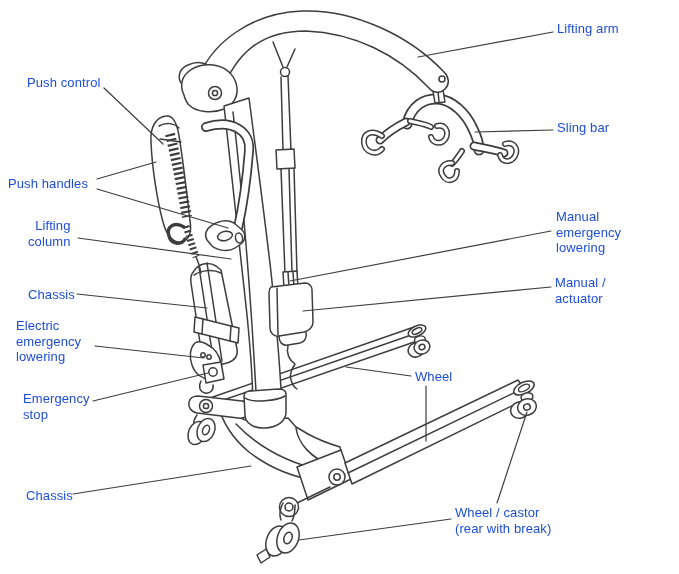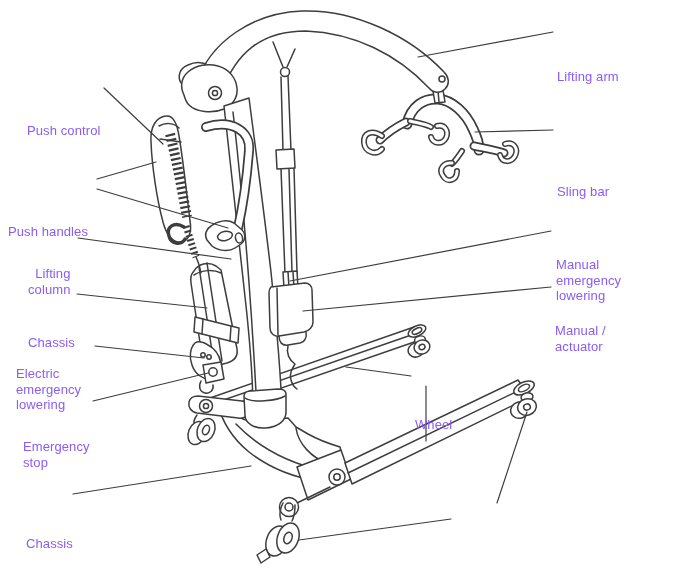--- a/index.html
+++ b/index.html
@@ -4,24 +4,23 @@
 <style>
   html,body { margin:0; padding:0; background:#ffffff; }
   #stage {
     position:relative; width:679px; height:574px; background:#ffffff;
     font-family:"Liberation Sans", sans-serif; overflow:hidden;
   }
   #artwork { position:absolute; left:0; top:0; }
   .lbl {
     position:absolute;
     font:13px/15.5px "Liberation Sans", sans-serif;
-    color:#8b5cf6;
+    color:#1d4ed8;
     white-space:pre-line;
     letter-spacing:.1px;
-    margin-top:48px;
   }
 </style>
 </head>
 <body>
 
 <div id="stage">
 
   <svg id="artwork" width="679" height="574" viewBox="0 0 679 574" fill="none" stroke="#3d3d3d" stroke-width="1.5" stroke-linecap="round" stroke-linejoin="round">
 
     <g>
@@ -233,21 +232,23 @@
   <div class="lbl" style="left:28px;  top:218px;text-align:right;">Lifting
 column</div>
   <div class="lbl" style="left:28px;  top:287px;">Chassis</div>
   <div class="lbl" style="left:16px;  top:318px;">Electric
 emergency
 lowering</div>
   <div class="lbl" style="left:23px;  top:391px;">Emergency
 stop</div>
   <div class="lbl" style="left:26px;  top:488px;">Chassis</div>
   <div class="lbl" style="left:557px; top:21px;">Lifting arm</div>
-  <div class="lbl" style="left:557px; top:136px;">Sling bar</div>
+  <div class="lbl" style="left:557px; top:120px;">Sling bar</div>
   <div class="lbl" style="left:556px; top:209px;">Manual
 emergency
 lowering</div>
   <div class="lbl" style="left:555px; top:275px;">Manual /
 actuator</div>
   <div class="lbl" style="left:415px; top:369px;">Wheel</div>
+  <div class="lbl" style="left:455px; top:505px;">Wheel / castor
+(rear with break)</div>
 
 </div>
 
 </body></html>

